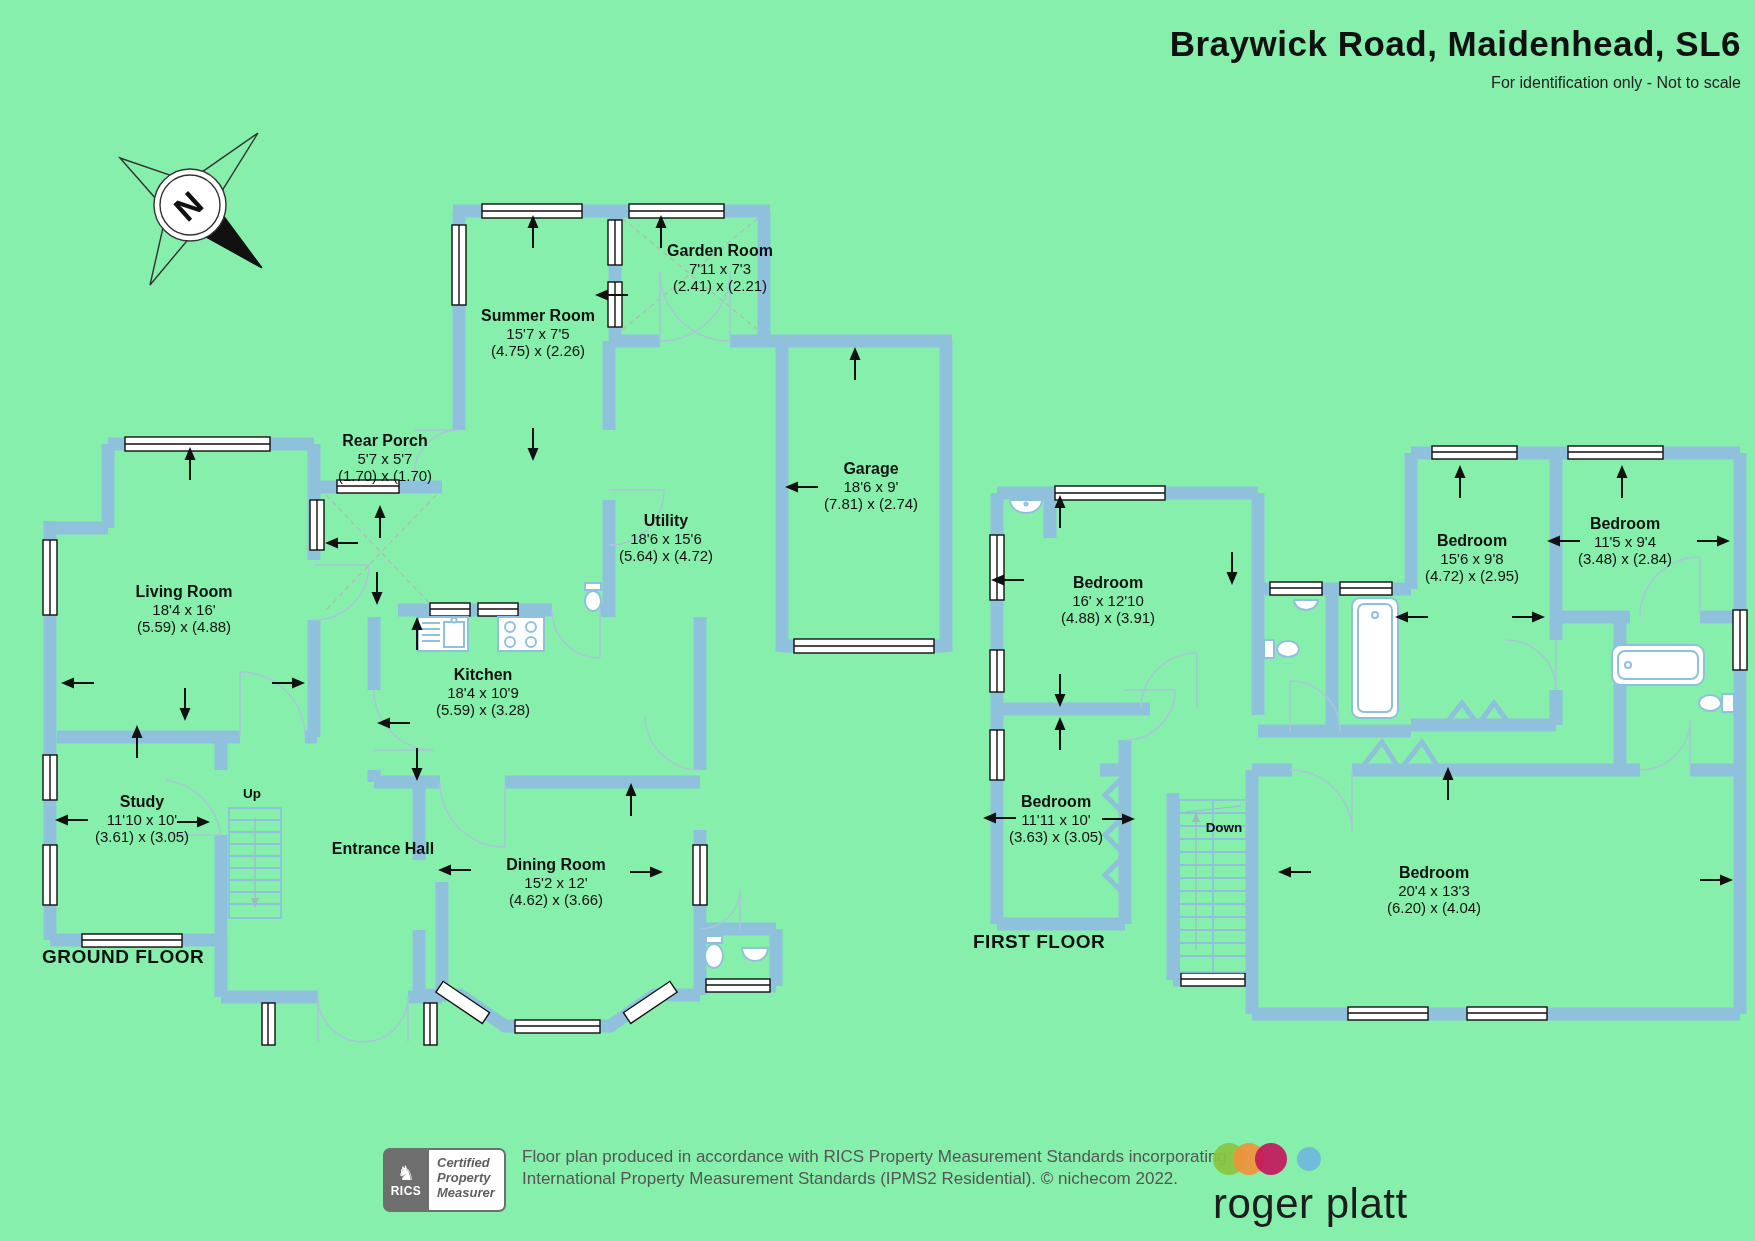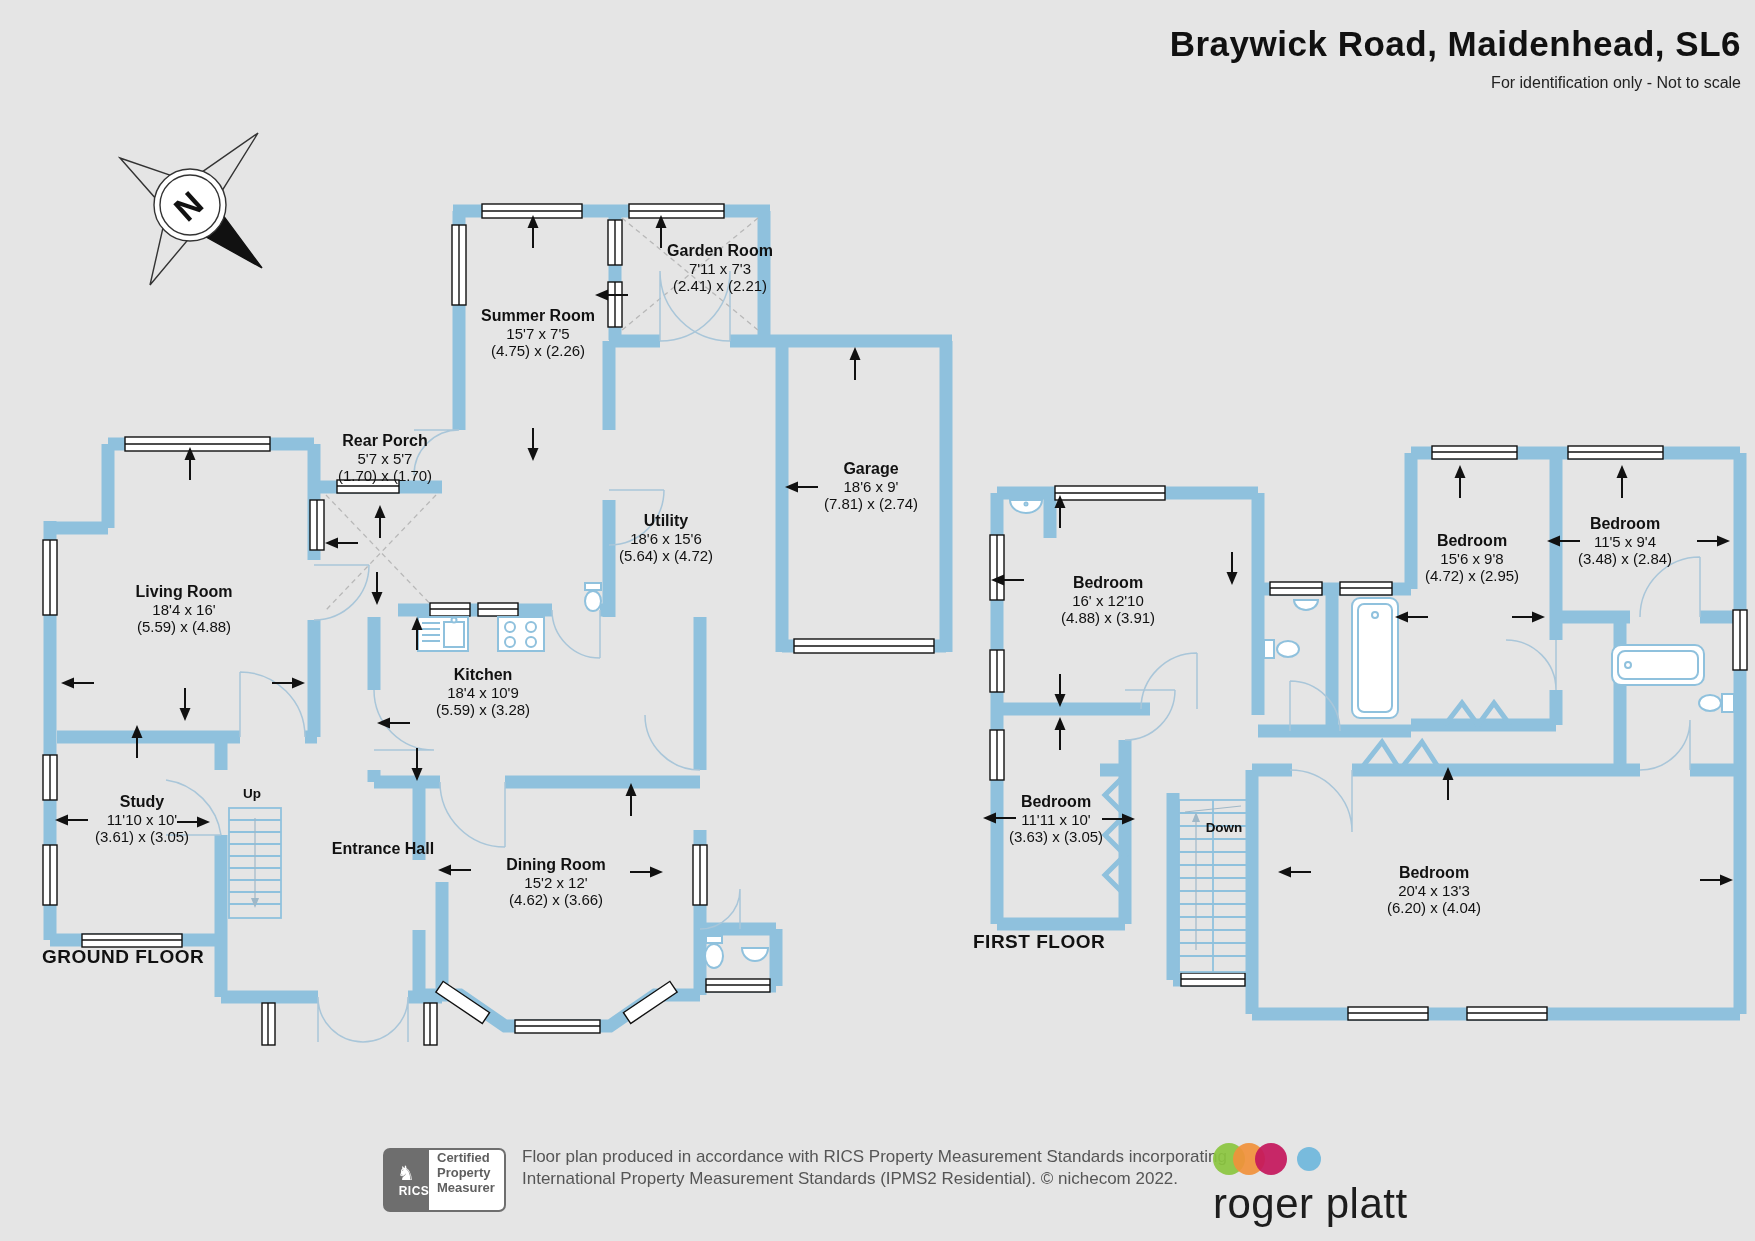--- a/index.html
+++ b/index.html
@@ -1,39 +1,39 @@
 <!DOCTYPE html>
 <html><head>
 <meta charset="utf-8">
 <style>
   html,body{margin:0;padding:0;background:#fff;}
-  .canvas{position:relative;width:1755px;height:1241px;background:#e5e5e5;overflow:hidden;
+  .canvas{position:relative;width:1755px;height:1241px;background:#86efac;overflow:hidden;
           font-family:"Liberation Sans",sans-serif;color:#111;}
   .plan-svg{position:absolute;left:0;top:0;}
   
   .hdr{position:absolute;top:24px;left:600px;right:14px;text-align:right;}
   .hdr .t1{font-size:35px;font-weight:bold;letter-spacing:.5px;}
   .hdr .t2{font-size:25px;margin-top:14px;}
   .hdr .t3{font-size:16px;margin-top:10px;color:#222;}
   
   .rl{position:absolute;transform:translateX(-50%);text-align:center;line-height:17.5px;white-space:nowrap;}
   .rl .nm{display:block;font-weight:bold;font-size:16px;}
   .rl .dm{display:block;font-size:15px;}
   .floor-title{position:absolute;font-weight:bold;font-size:19px;letter-spacing:.5px;}
   .stair-lbl{position:absolute;transform:translateX(-50%);font-weight:bold;font-size:13.5px;text-align:right;}
   .compass-n{position:absolute;left:176px;top:185px;width:30px;height:40px;
              font-weight:bold;font-size:34px;transform:rotate(-42deg);}
   
   .rics{position:absolute;left:383px;top:1148px;height:64px;display:flex;}
   .rics .dk{width:46px;background:#6e6e6e;border-radius:7px 0 0 7px;color:#fff;
             display:flex;flex-direction:column;align-items:center;justify-content:center;}
   .rics .dk .lion{font-size:20px;line-height:22px;}
-  .rics .dk .rx{font-weight:bold;font-size:12px;letter-spacing:.5px;padding-left:16px;}
+  .rics .dk .rx{font-weight:bold;font-size:12px;letter-spacing:.5px;}
   .rics .wt{border:2px solid #6e6e6e;border-left:none;border-radius:0 7px 7px 0;background:#fff;
-            padding:5px 9px 20px 8px;display:flex;flex-direction:column;justify-content:center;}
+            padding:5px 9px 20px 8px;display:flex;flex-direction:column;justify-content:flex-start;font-style:italic;}
   .rics .wt span{font-weight:bold;font-size:13px;line-height:15px;color:#5f5f5f;}
   .disc{position:absolute;left:522px;top:1146px;font-size:17px;color:#555;line-height:22px;}
   .brand{position:absolute;left:1213px;top:1142px;}
   .brand .dots{position:relative;height:34px;width:160px;}
   .brand .dots i{position:absolute;border-radius:50%;display:block;opacity:.92;}
   .brand .txt{font-size:42px;color:#1d1d1d;letter-spacing:.5px;margin-top:4px;font-weight:normal;}
 </style>
 </head>
 <body>
 

